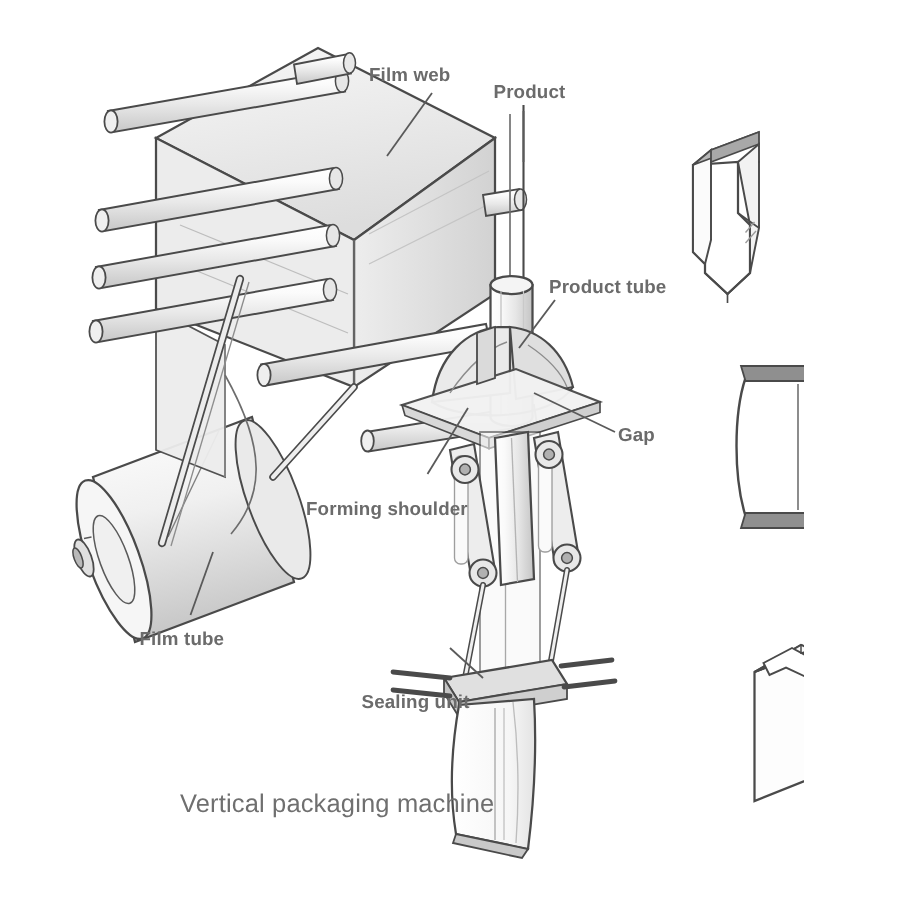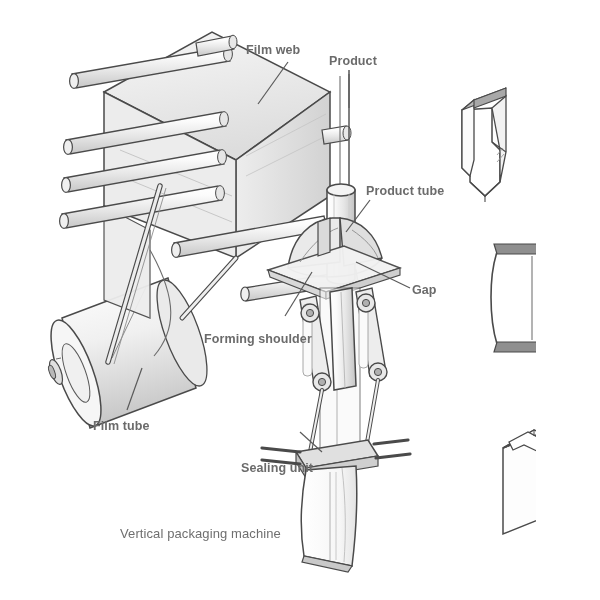--- a/index.html
+++ b/index.html
@@ -29,21 +29,21 @@
     position: absolute;
     color: #6b6b6b;
     font-family: "Liberation Sans", sans-serif;
     font-size: 12.5px;
     font-weight: 600;
     letter-spacing: 0.1px;
     white-space: nowrap;
     line-height: 1;
   }
   .lbl-caption {
-    font-size: 13px;
+    font-size: 17px;
     font-weight: 500;
     color: #6f6f6f;
   }
 </style>
 </head>
 <body>
 
 <div id="canvas">
 
   <svg id="diagram" viewBox="0 0 600 600">

